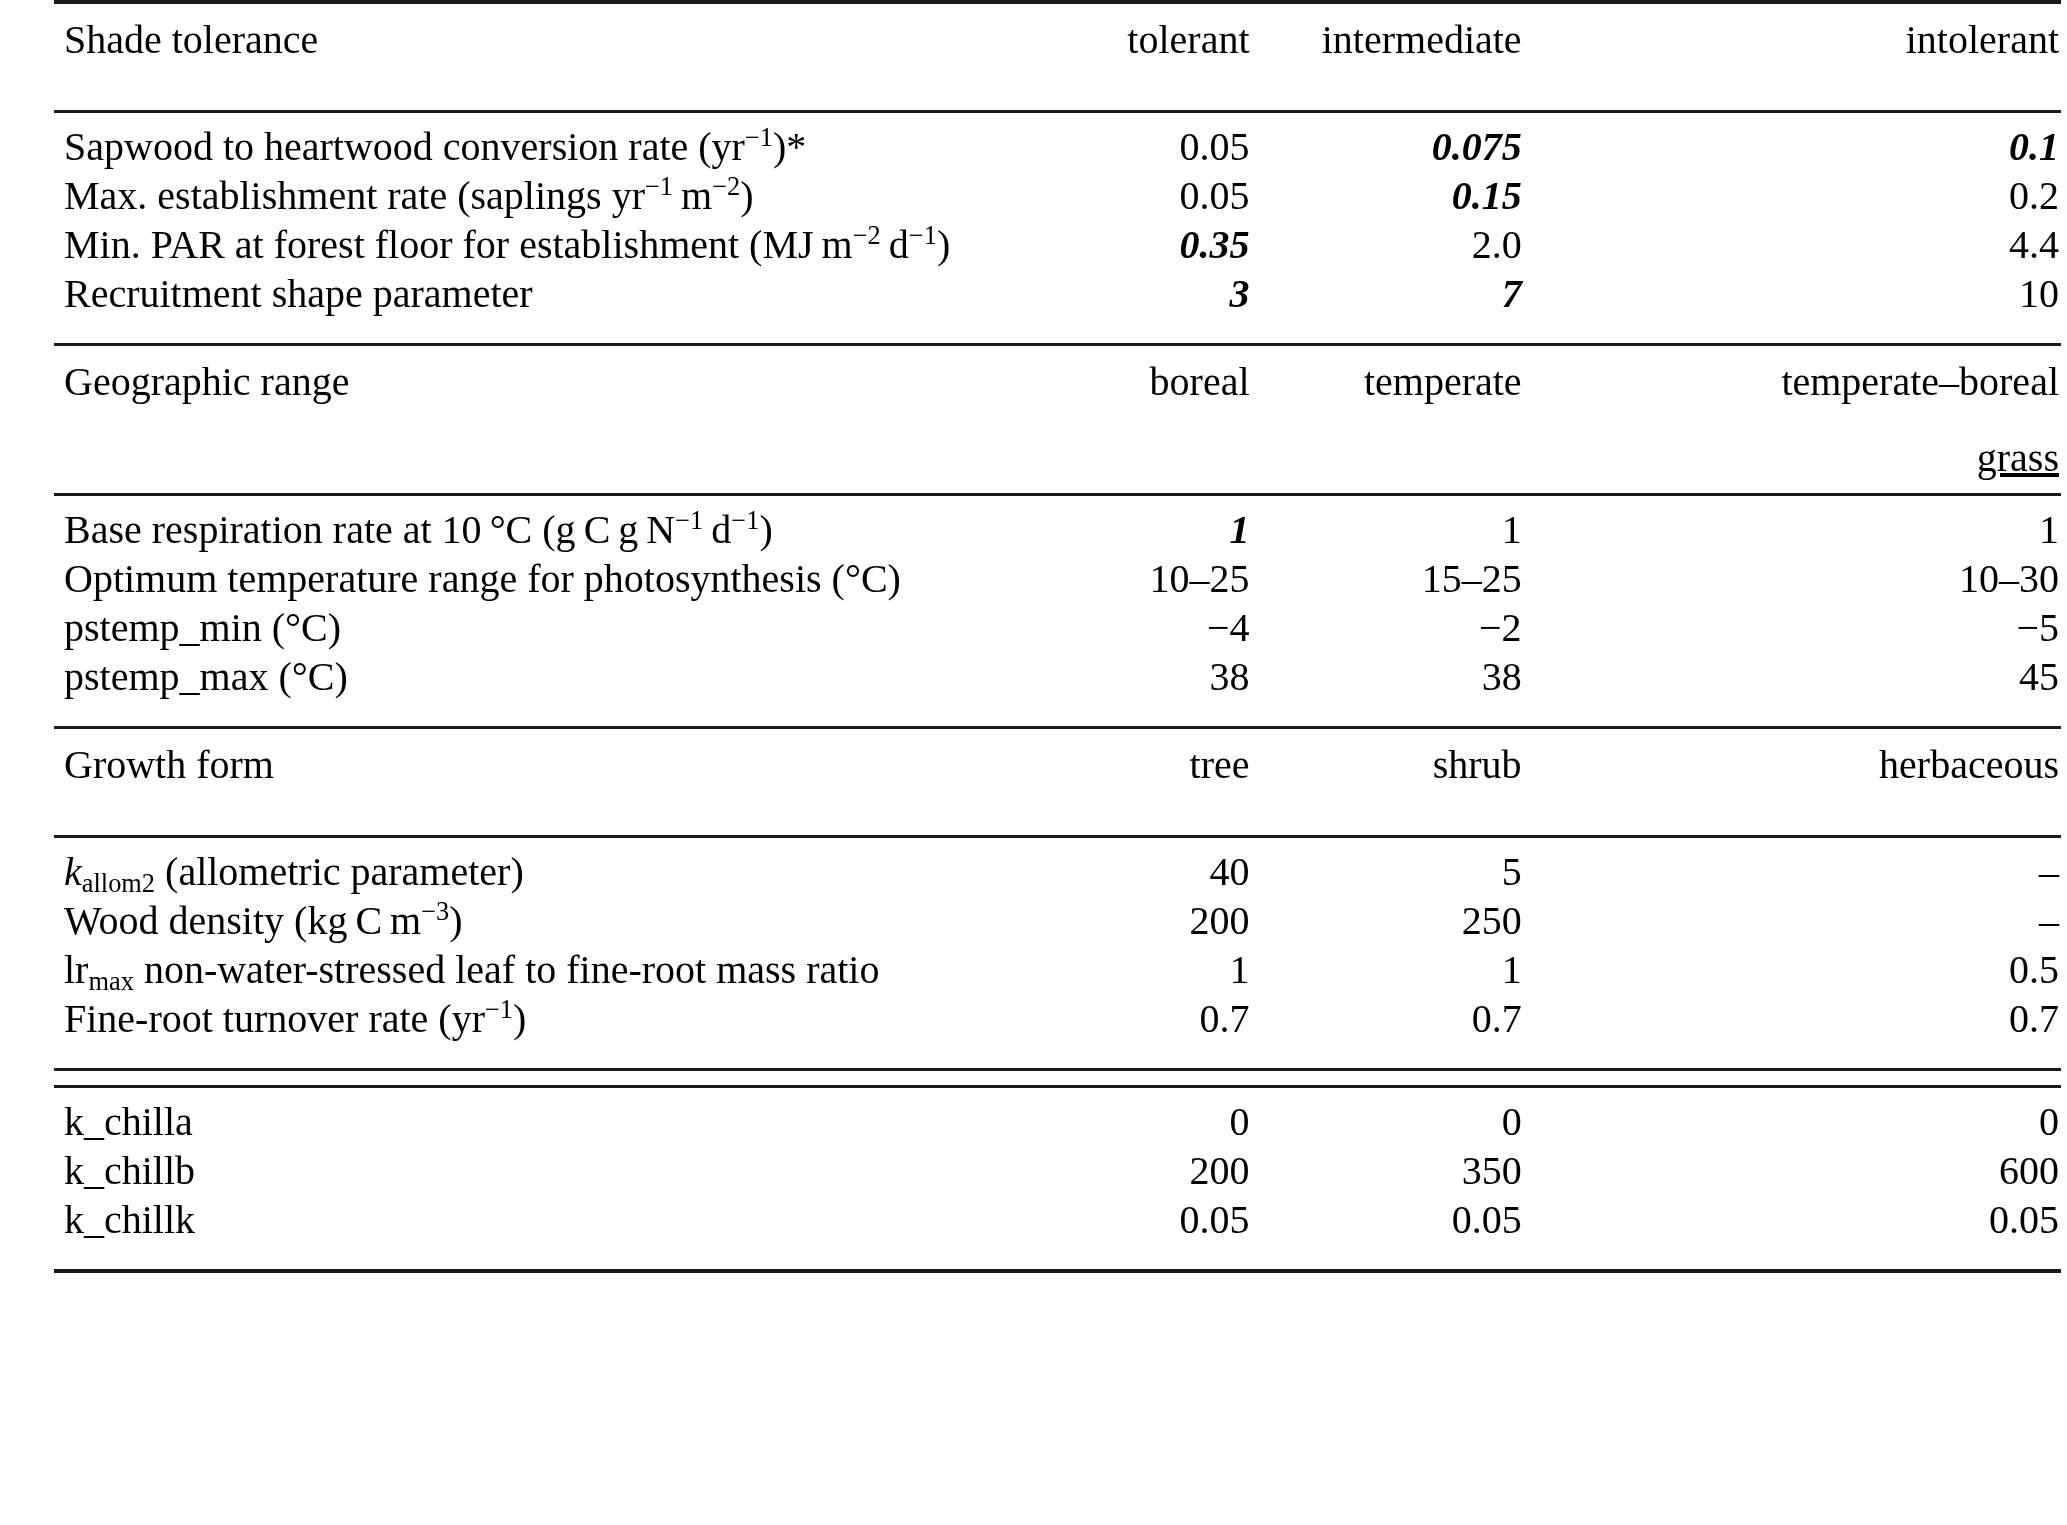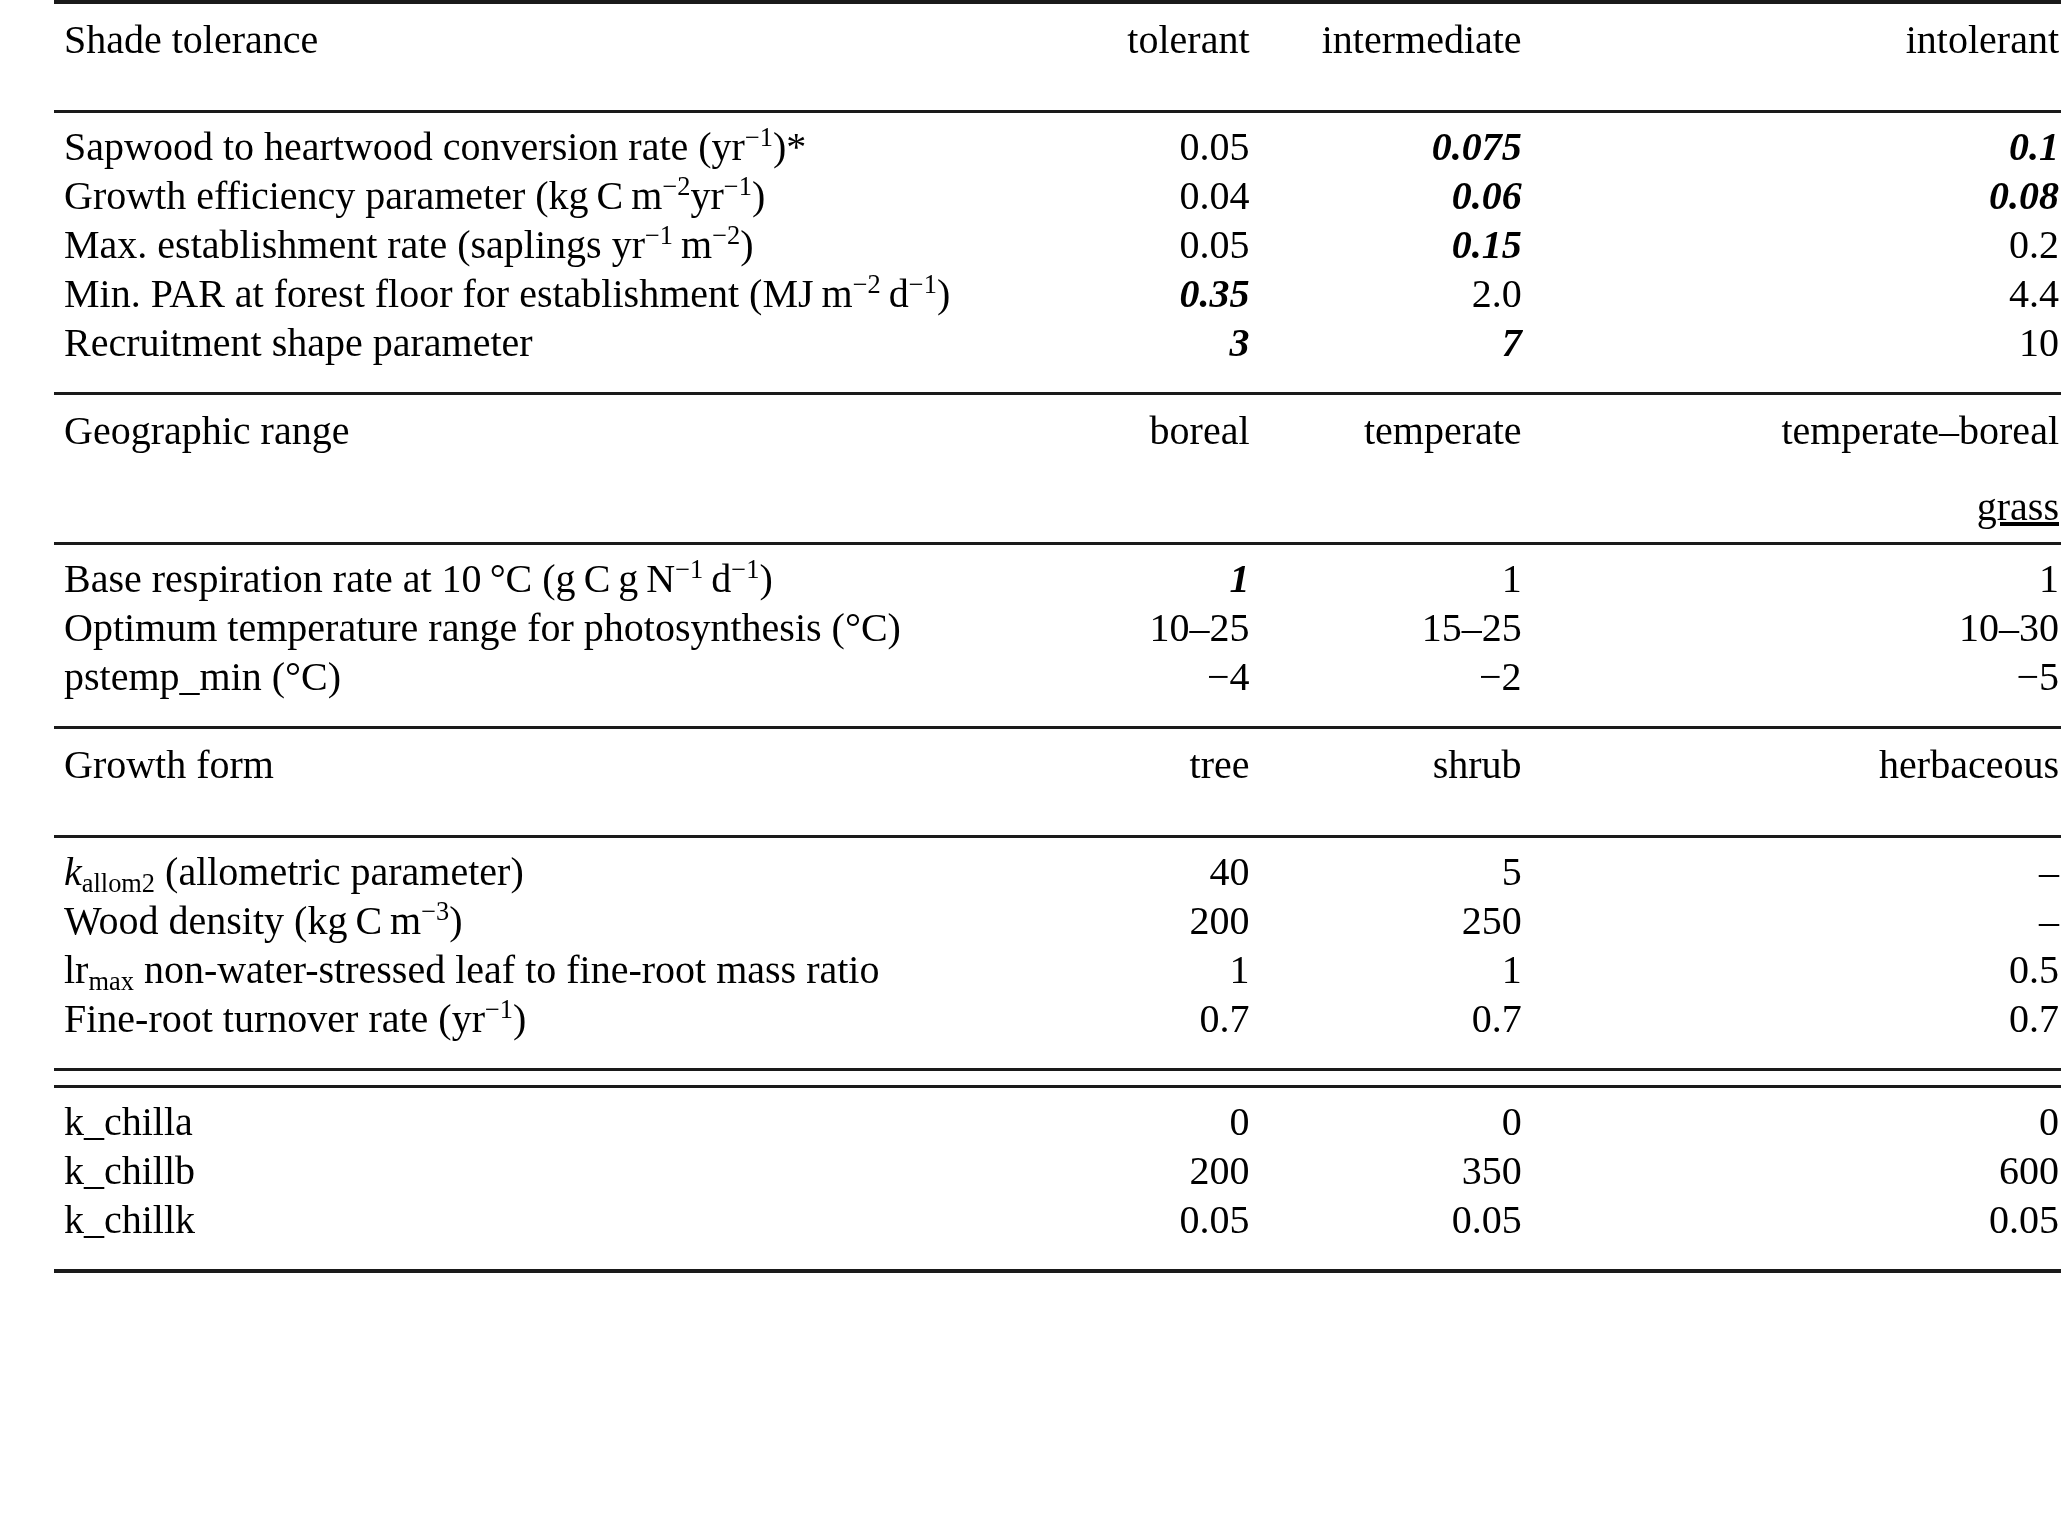--- a/index.html
+++ b/index.html
@@ -119,26 +119,20 @@
         <tr class="spacer-sm">
           <td colspan="4"></td>
         </tr>
         <tr class="datarow">
           <td class="label">Sapwood to heartwood conversion rate (yr<sup>−1</sup>)*</td>
           <td class="val">0.05</td>
           <td class="val b">0.075</td>
           <td class="val pad-v3 b">0.1</td>
         </tr>
         <tr class="datarow">
-          <td class="label">Growth efficiency parameter (kg C m<sup>−2</sup>yr<sup>−1</sup>)</td>
-          <td class="val">0.04</td>
-          <td class="val b">0.06</td>
-          <td class="val pad-v3 b">0.08</td>
-        </tr>
-        <tr class="datarow">
           <td class="label">Max. establishment rate (saplings yr<sup>−1</sup> m<sup>−2</sup>)</td>
           <td class="val">0.05</td>
           <td class="val b">0.15</td>
           <td class="val pad-v3">0.2</td>
         </tr>
         <tr class="datarow">
           <td class="label">Min. PAR at forest floor for establishment (MJ m<sup>−2</sup> d<sup>−1</sup>)</td>
           <td class="val b">0.35</td>
           <td class="val">2.0</td>
           <td class="val pad-v3">4.4</td>
@@ -184,20 +178,26 @@
           <td class="val">10–25</td>
           <td class="val">15–25</td>
           <td class="val pad-v3">10–30</td>
         </tr>
         <tr class="datarow">
           <td class="label">pstemp_min (°C)</td>
           <td class="val">−4</td>
           <td class="val">−2</td>
           <td class="val pad-v3">−5</td>
         </tr>
+        <tr class="datarow">
+          <td class="label">pstemp_max (°C)</td>
+          <td class="val">38</td>
+          <td class="val">38</td>
+          <td class="val pad-v3">45</td>
+        </tr>
         <tr class="spacer">
           <td colspan="4"></td>
         </tr>
         <tr class="rule-mid">
           <td colspan="4"></td>
         </tr>
         <tr class="hdr">
           <td class="label">Growth form</td>
           <td class="val">tree</td>
           <td class="val">shrub</td>

